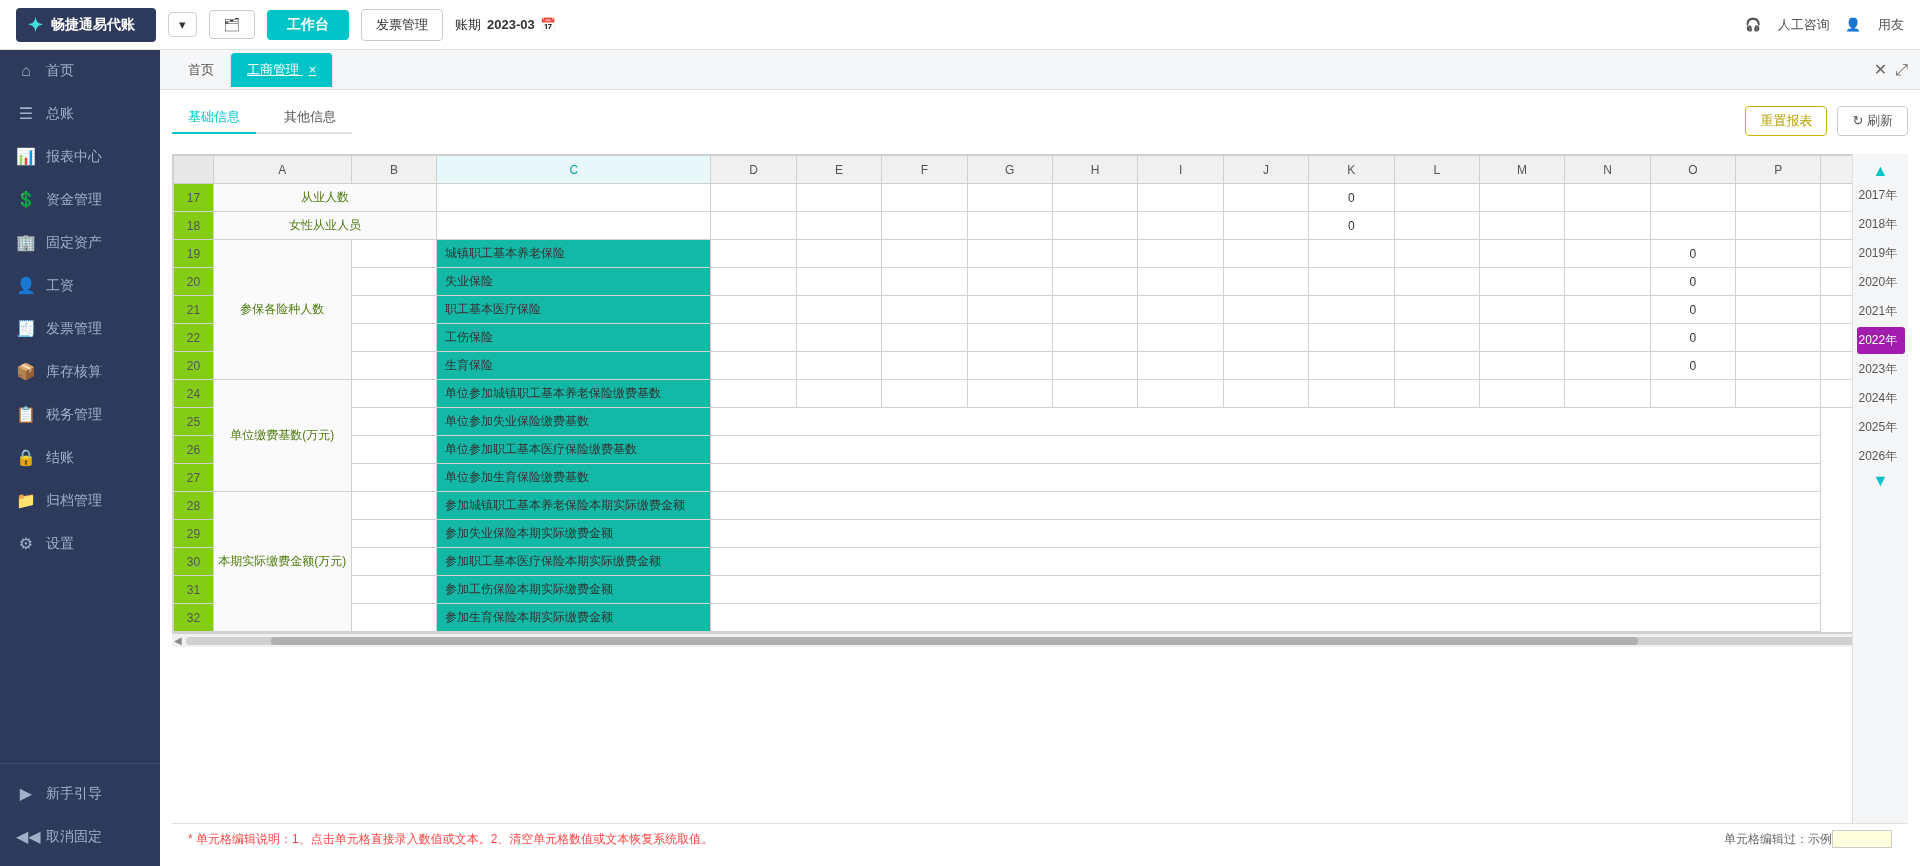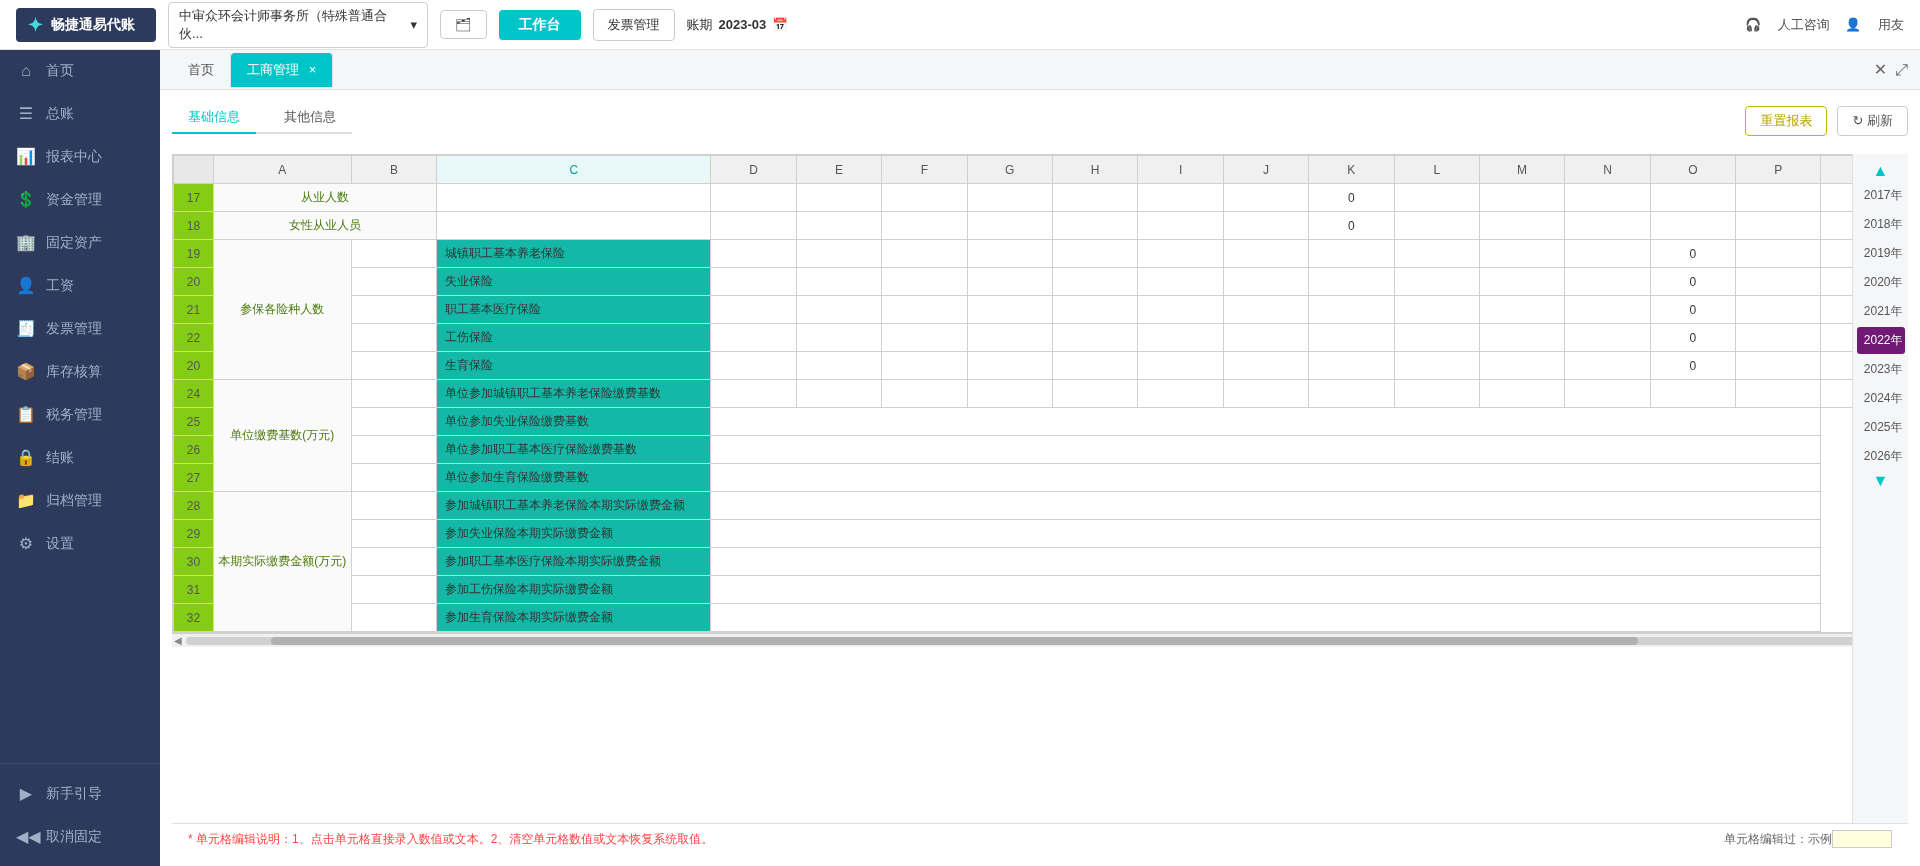--- a/index.html
+++ b/index.html
@@ -61,21 +61,21 @@
     
     .tabs-bar {
       display: flex; align-items: center; background: #f5f6f8;
       border-bottom: 1px solid #e0e0e0; padding: 0 12px; height: 40px;
     }
     .tab-item {
       padding: 8px 16px; cursor: pointer; font-size: 13px;
       color: #555; border-right: 1px solid #e0e0e0;
     }
     .tab-item.active {
-      background: #00c5c8; color: #fff; border-radius: 4px 4px 0 0;
+      background: #00c5c8; color: #fff; border-radius: 4px 4px 0 0; text-decoration: underline;
     }
     .tab-close { margin-left: 6px; cursor: pointer; }
     .tab-controls { margin-left: auto; display: flex; gap: 8px; }
     .tab-ctrl-btn { background: none; border: none; font-size: 16px; cursor: pointer; color: #666; }
 
     
     .page-content {
       flex: 1; display: flex; flex-direction: column; overflow: hidden;
       background: #fff; padding: 12px;
     }
@@ -132,24 +132,24 @@
     .desc-cell { color: #333; padding: 2px 8px; background: #14b8a6; }
     
     .year-panel {
       position: absolute; right: 0; top: 0; width: 56px;
       background: #f5f6f8; border-left: 1px solid #e0e0e0;
       display: flex; flex-direction: column; align-items: center;
       padding-top: 8px; gap: 2px; height: 100%;
       overflow: hidden;
     }
     .year-item {
-      width: 48px; text-align: right; padding: 5px 2px;
+      width: 48px; text-align: left; padding: 5px 2px;
       font-size: 12px; cursor: pointer; color: #555; border-radius: 3px;
     }
-    .year-item.active { background: #701a75; color: #fff; }
+    .year-item.active { background: #a21caf; color: #fff; }
     .year-nav { color: #00c5c8; font-size: 16px; cursor: pointer; }
     .content-with-year {
       flex: 1; display: flex; overflow: hidden; position: relative;
     }
     .main-spreadsheet { flex: 1; overflow: auto; }
 
     
     .bottom-bar {
       background: #fff; border-top: 1px solid #e0e0e0;
       padding: 6px 16px; font-size: 12px; color: #f44; display: flex;
@@ -177,21 +177,20 @@
   </style>
 </head>
 <body>
 
 <div class="top-header">
   <div class="logo-area">
     <span class="logo-icon">✦</span>
     <span>畅捷通易代账</span>
   </div>
   <div class="company-selector">
-    <span>中审众环会计师事务所（特殊普通合伙...</span>
     <span>▾</span>
   </div>
   <button class="old-btn">🗂</button>
   <button class="workbench-btn">工作台</button>
   <button class="old-btn">发票管理</button>
   <div class="period-area">
     <span>账期</span>
     <span style="font-weight:bold;">2023-03</span>
     <span>📅</span>
   </div>

